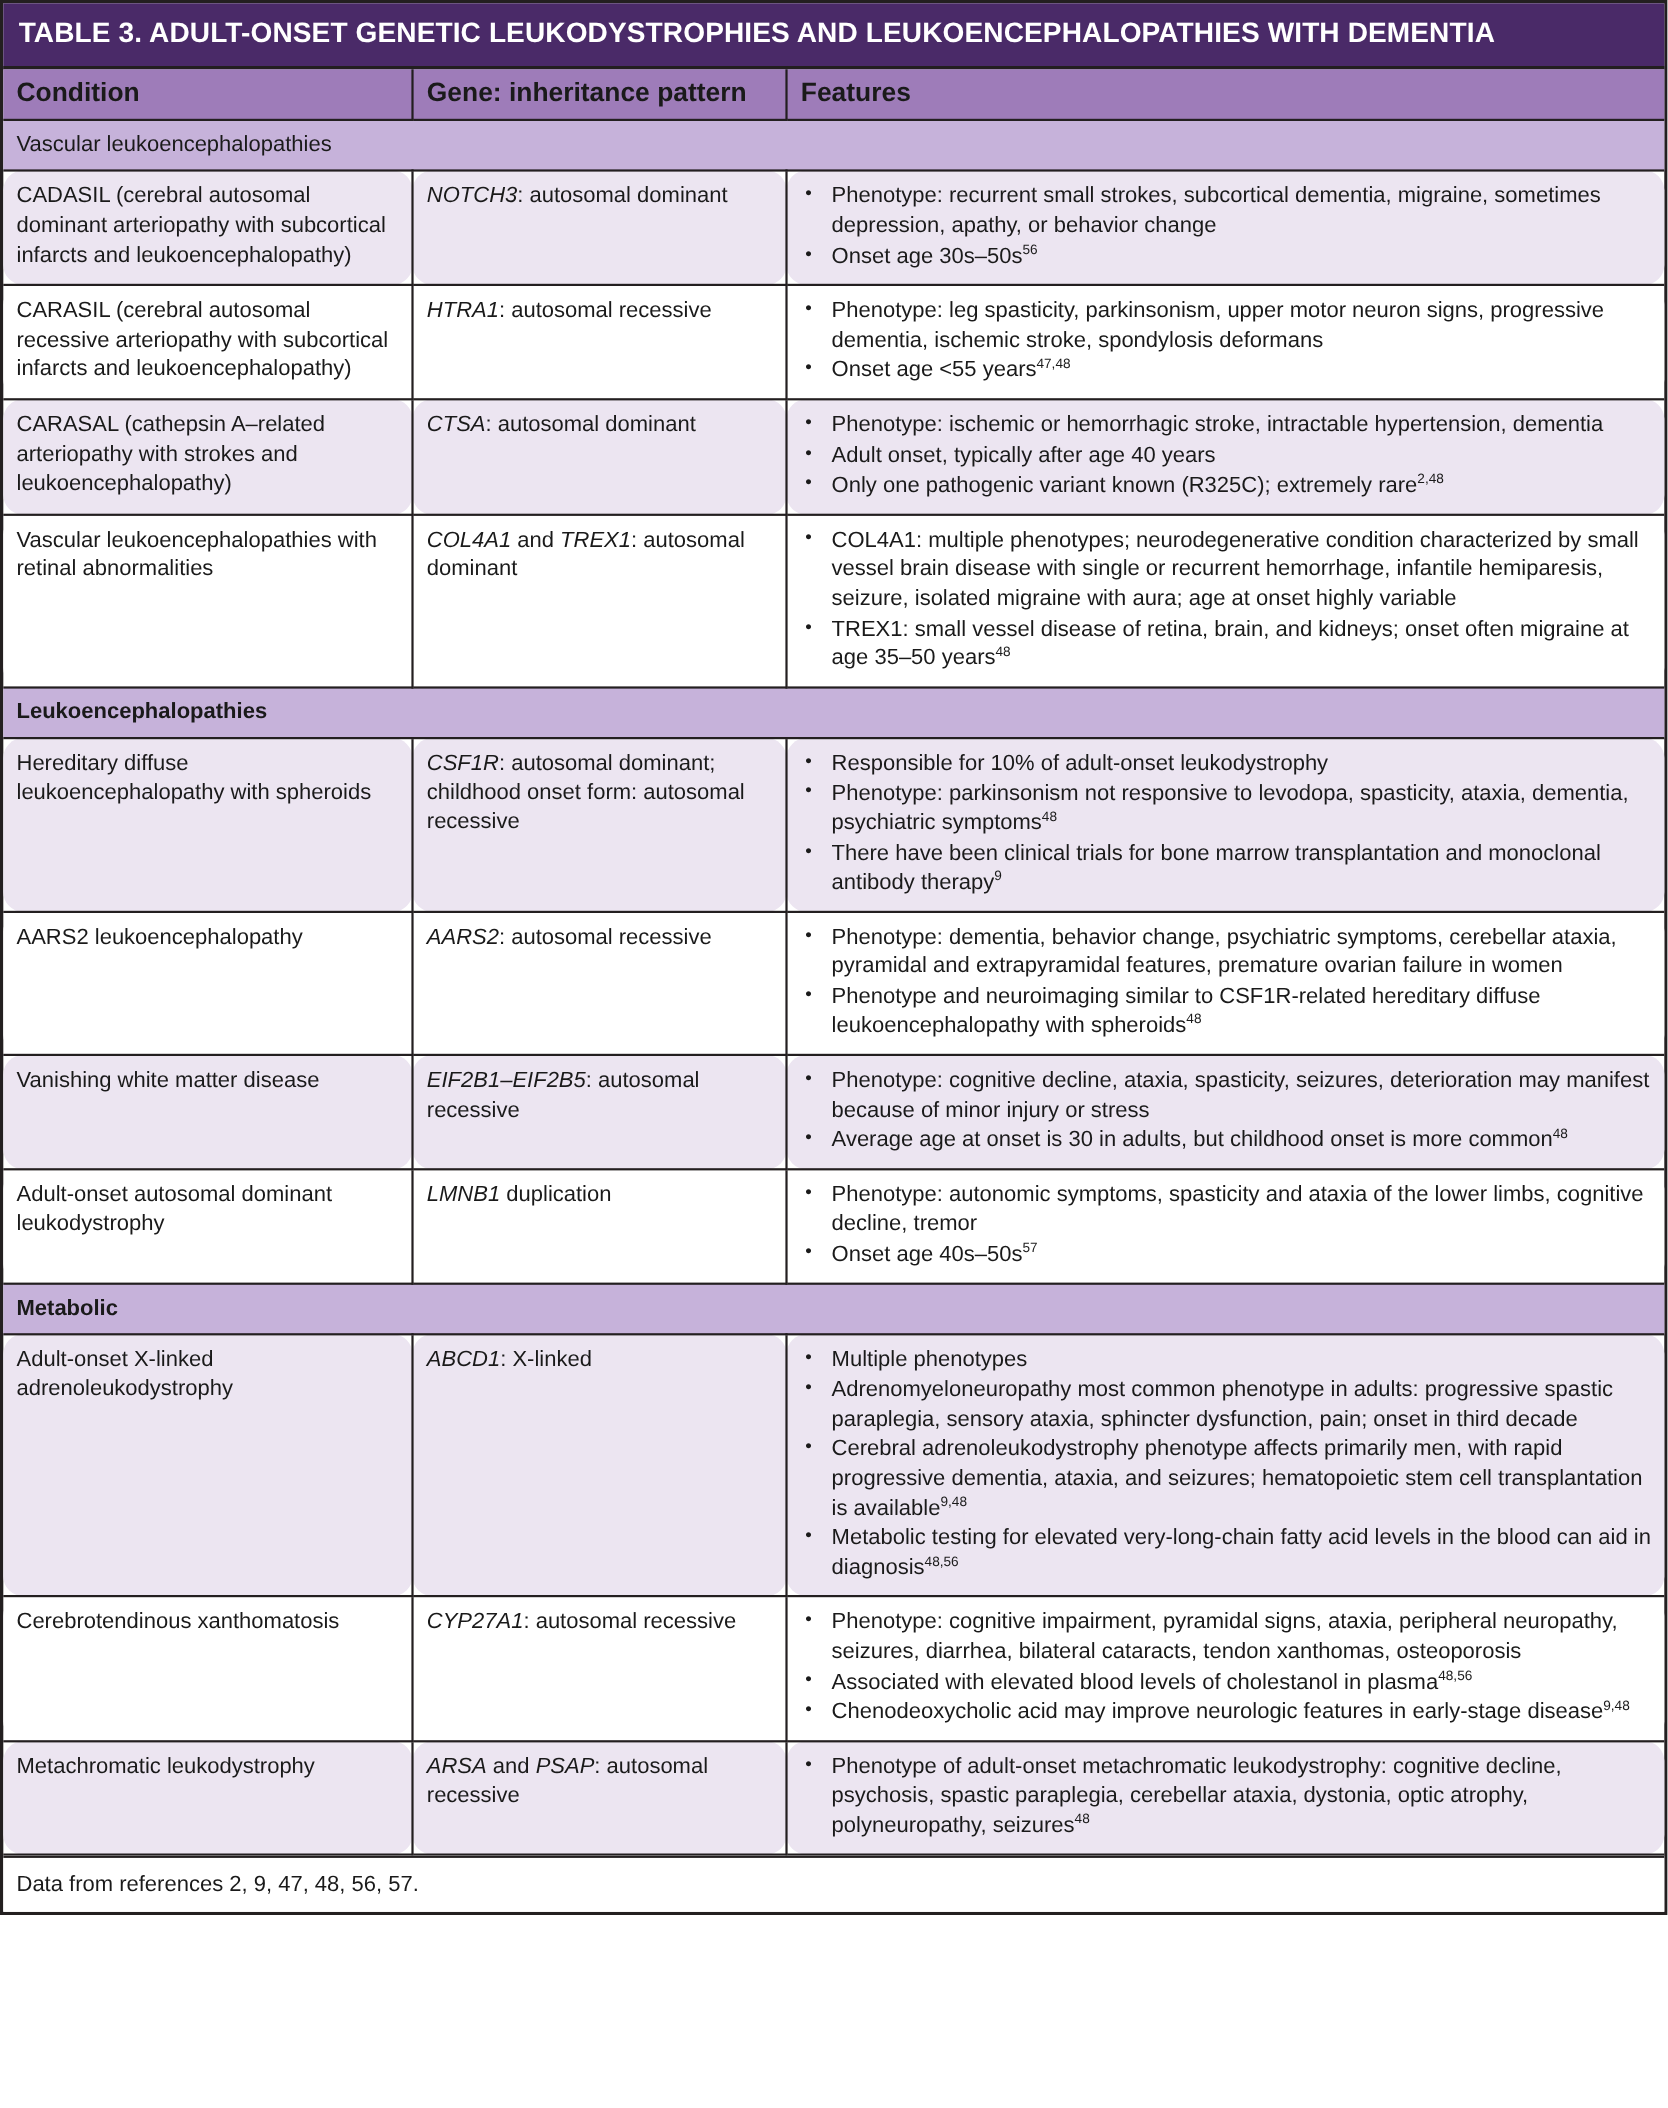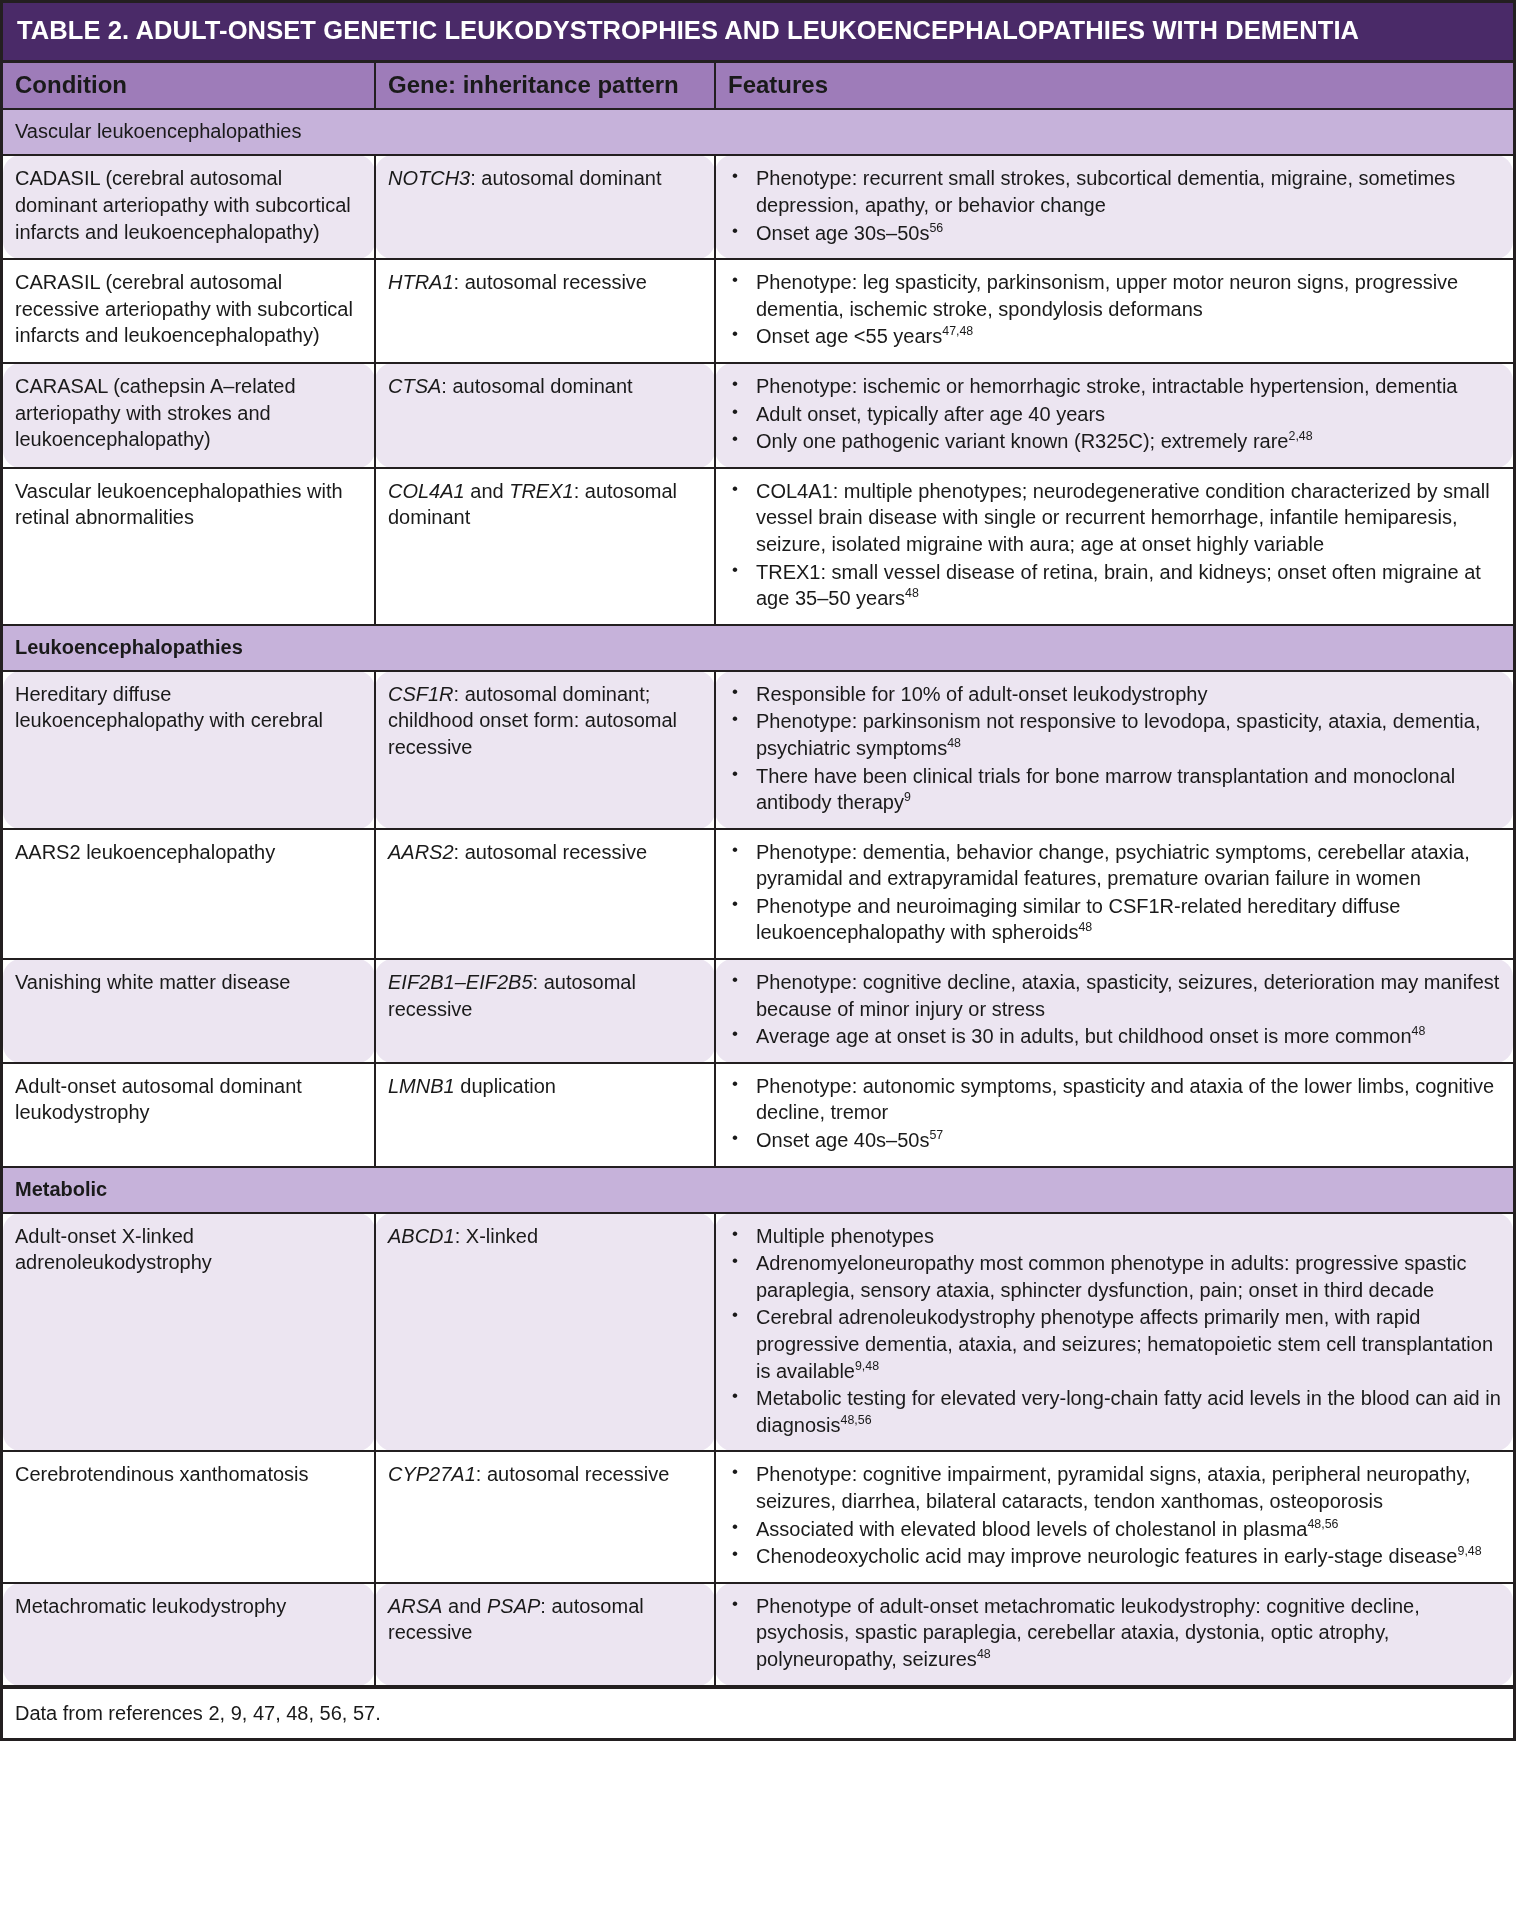--- a/index.html
+++ b/index.html
@@ -124,21 +124,21 @@
     padding: 11px 12px 12px 12px;
     border-top: 2.5px solid #231f20;
     line-height: 1.3;
   }
 </style>
 </head>
 <body>
 
 <div class="table-wrap">
 
-  <div class="title-bar">TABLE 2. ADULT-ONSET GENETIC LEUKODYSTROPHIES AND LEUKOENCEPHALOPATHIES WITH DEMENTIA</div>
+  <div class="title-bar">TABLE 3. ADULT-ONSET GENETIC LEUKODYSTROPHIES AND LEUKOENCEPHALOPATHIES WITH DEMENTIA</div>
 
   <table class="main">
     <colgroup>
       <col class="c-cond">
         <col class="c-gene">
         <col class="c-feat">
     </colgroup>
     <thead>
       <tr class="colhead">
         <th>Condition</th>
@@ -188,21 +188,21 @@
             <ul class="feat-list">
               <li>COL4A1: multiple phenotypes; neurodegenerative condition characterized by small vessel brain disease with single or recurrent hemorrhage, infantile hemiparesis, seizure, isolated migraine with aura; age at onset highly variable</li>
               <li>TREX1: small vessel disease of retina, brain, and kidneys; onset often migraine at age 35–50 years<sup>48</sup></li>
             </ul>
           </td>
         </tr>
         <tr>
           <td colspan="3" class="section-band bold">Leukoencephalopathies</td>
         </tr>
         <tr class="body-row shade">
-          <td class="cond">Hereditary diffuse leukoencephalopathy with cerebral</td>
+          <td class="cond">Hereditary diffuse leukoencephalopathy with spheroids</td>
           <td class="gene"><span class="gene-name">CSF1R</span>: autosomal dominant; childhood onset form: autosomal recessive</td>
           <td class="feat">
             <ul class="feat-list">
               <li>Responsible for 10% of adult-onset leukodystrophy</li>
               <li>Phenotype: parkinsonism not responsive to levodopa, spasticity, ataxia, dementia, psychiatric symptoms<sup>48</sup></li>
               <li>There have been clinical trials for bone marrow transplantation and monoclonal antibody therapy<sup>9</sup></li>
             </ul>
           </td>
         </tr>
         <tr class="body-row plain">

